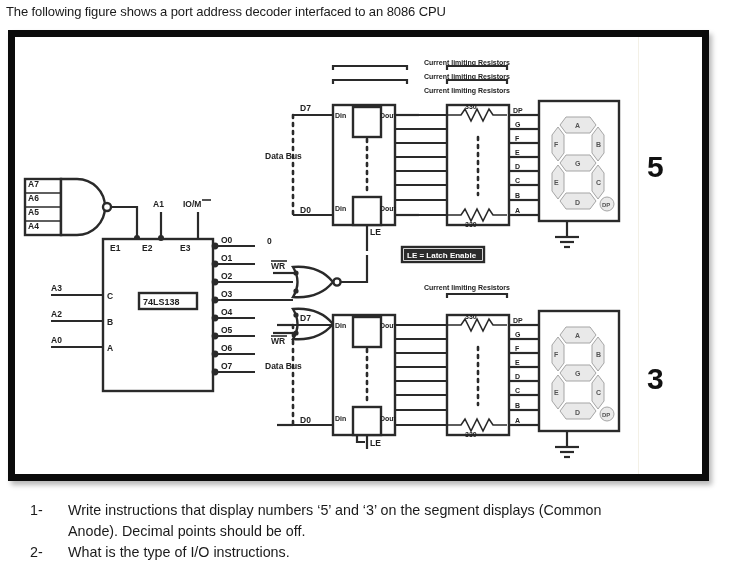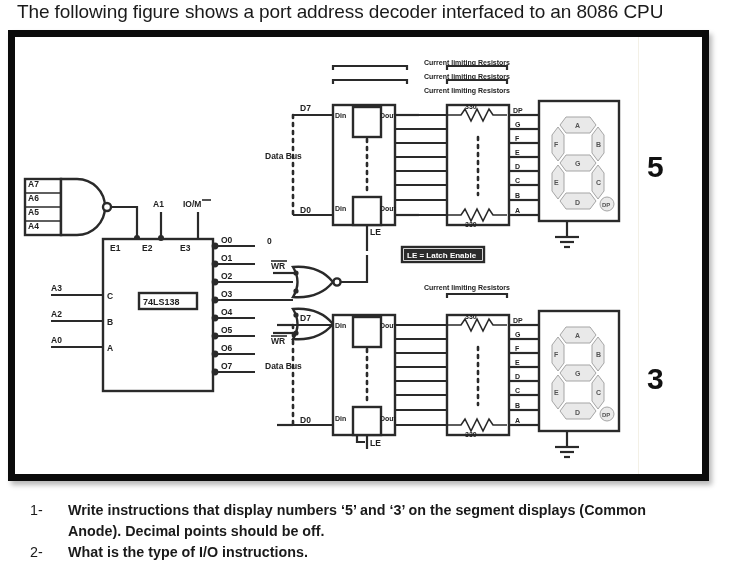--- a/index.html
+++ b/index.html
@@ -5,22 +5,22 @@
   html,body{margin:0;padding:0;background:#ffffff;}
   body{
     width:732px;height:587px;
     font-family:"Liberation Sans", sans-serif;
     color:#111;
     position:relative;
     overflow:hidden;
   }
   
   #heading{
-    position:absolute;left:17px;top:3px;width:700px;
-    font-size:19px;line-height:18px;color:#1a1a1a;
+    position:absolute;left:6px;top:3px;width:700px;
+    font-size:13px;line-height:18px;color:#1a1a1a;
     letter-spacing:-0.1px;
     white-space:nowrap;
   }
   
   #figure-frame{
     position:absolute;left:8px;top:30px;
     width:701px;height:451px;
     border:7px solid #0b0b0b;
     background:#ffffff;
     box-shadow:3px 4px 5px rgba(0,0,0,.28);
@@ -32,21 +32,21 @@
   .faint-guide{
     position:absolute;top:0;bottom:0;width:1px;background:#f3f0e6;
   }
   
   #questions{
     position:absolute;left:30px;top:500px;width:700px;
     font-size:14.3px;line-height:21px;color:#1a1a1a;
   }
   .q-row{display:flex;align-items:flex-start;}
   .q-num{width:38px;flex:0 0 38px;}
-  .q-text{flex:1 1 auto;white-space:pre-line;font-weight:bold;}
+  .q-text{flex:1 1 auto;white-space:pre-line;}
 </style>
 </head>
 <body>
 
 <div id="heading">The following figure shows a port address decoder interfaced to an 8086 CPU</div>
 
 <div id="figure-frame">
   <div class="faint-guide" style="left:623px;"></div>
   <div id="figure-canvas">
     <svg viewBox="0 0 687 437" preserveAspectRatio="none" xmlns="http://www.w3.org/2000/svg">

